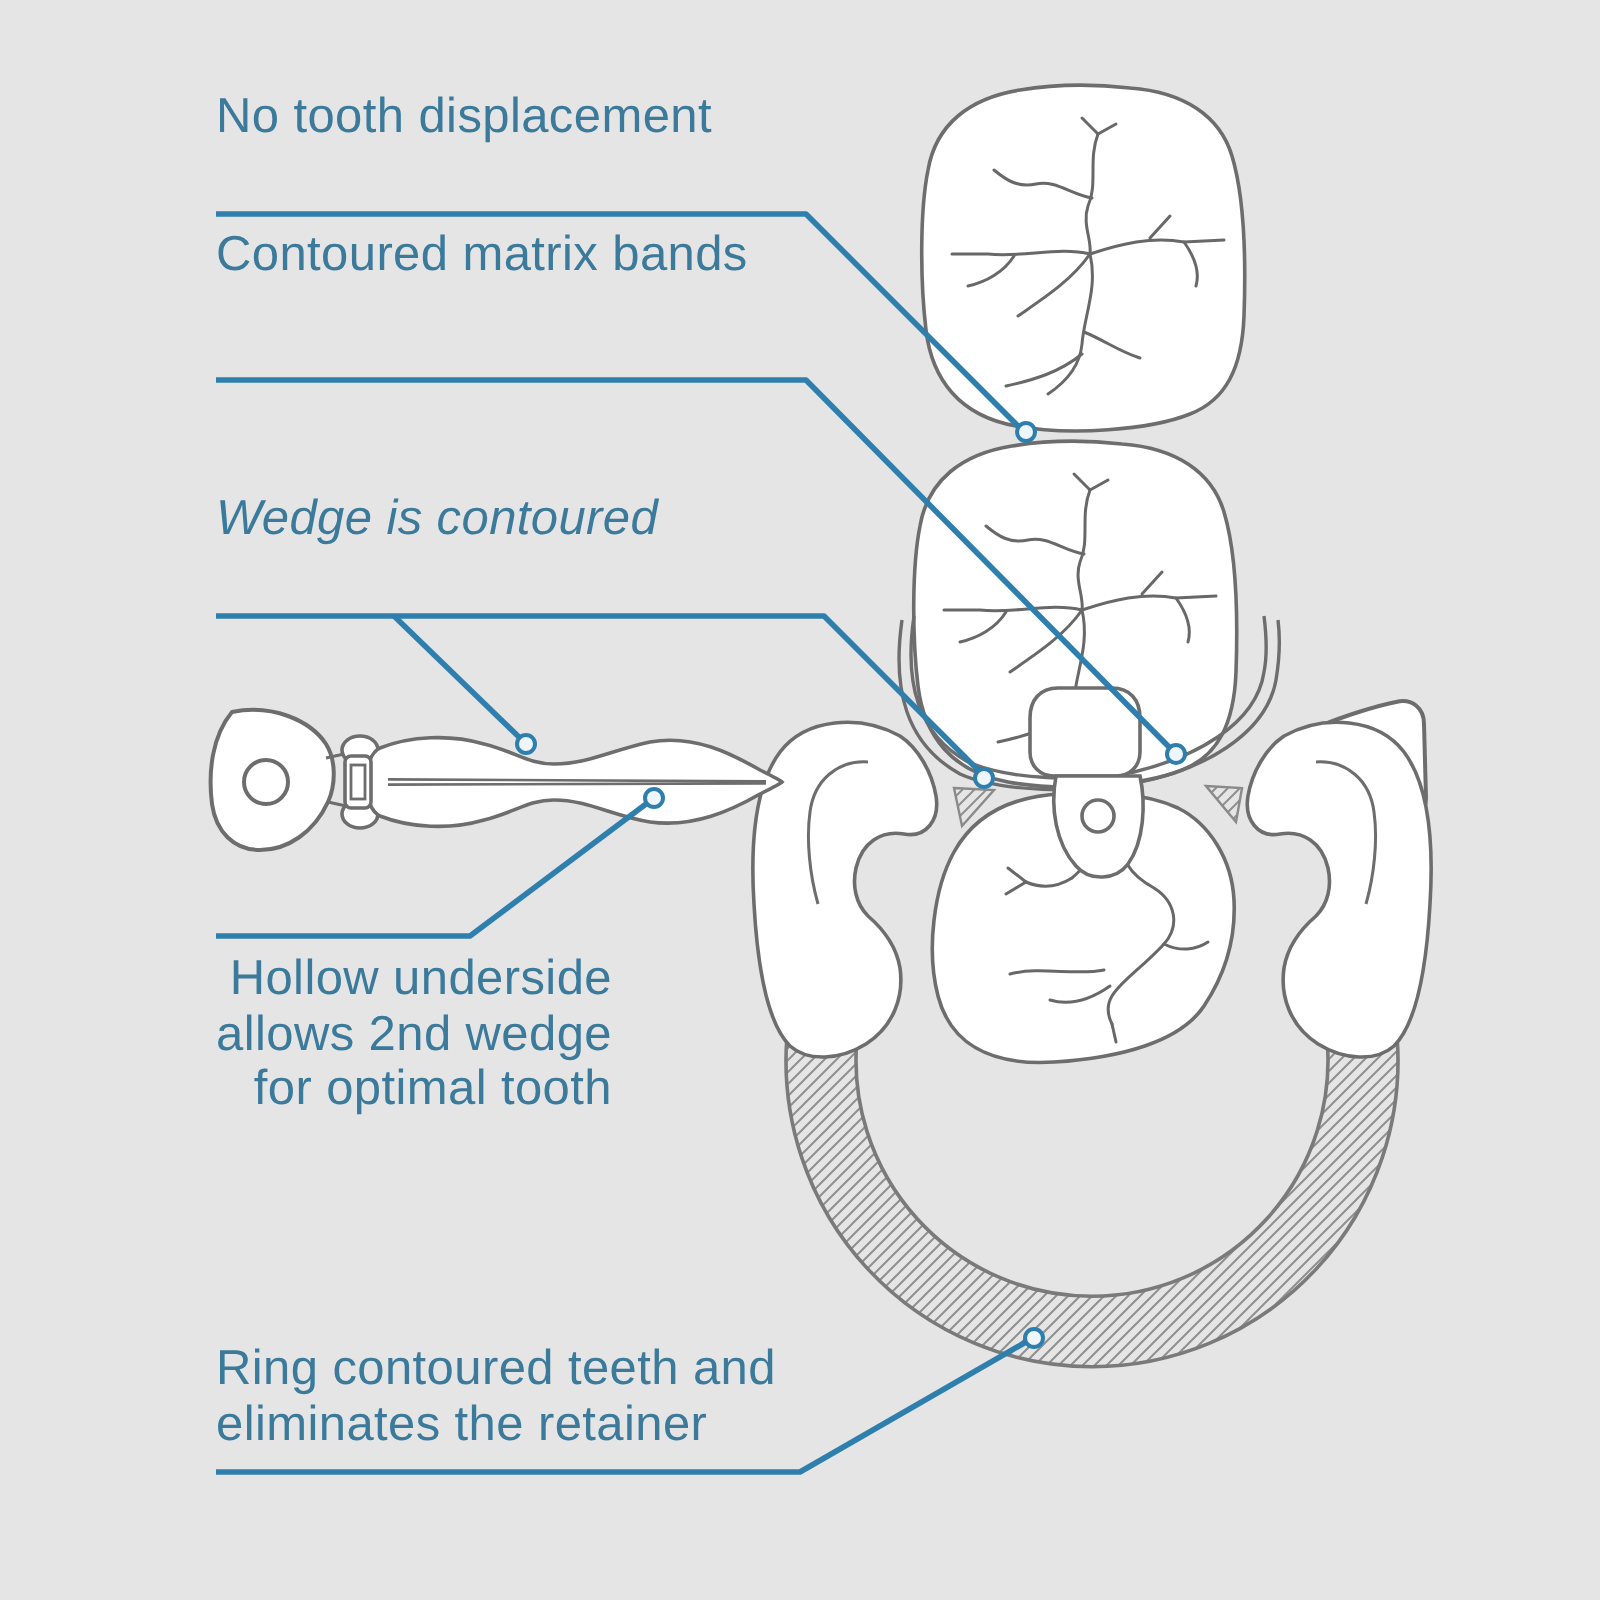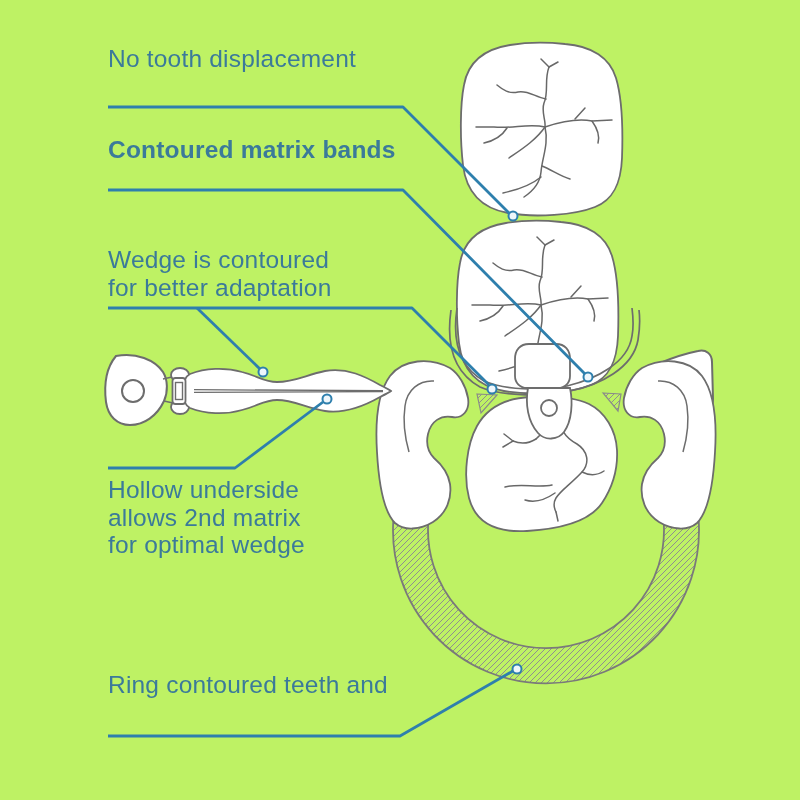--- a/index.html
+++ b/index.html
@@ -1,28 +1,28 @@
 <!DOCTYPE html>
 <html><head>
 <meta charset="utf-8">
 <style>
   html,body{margin:0;padding:0;background:#ffffff;}
   body{width:800px;height:800px;font-family:"Liberation Sans",sans-serif;}
-  .stage{position:relative;width:800px;height:800px;overflow:hidden;background:#bef264;}
+  .stage{position:relative;width:800px;height:800px;overflow:hidden;background:#e5e5e5;}
   .art{position:absolute;left:0;top:0;}
   .label{
     position:absolute;left:108px;
     color:#3b7a9a;font-size:24.5px;line-height:27.6px;
     letter-spacing:.2px;white-space:nowrap;
   }
   .label span{display:block;}
   .l1{top:45px;}
-  .l2{top:136px;font-weight:bold;}
-  .l3{top:246px;}
-  .l4{top:476px;}
+  .l2{top:114px;}
+  .l3{top:246px;font-style:italic;}
+  .l4{top:476px;text-align:right;}
   .l5{top:671px;}
 </style>
 </head>
 <body>
 
 <div class="stage">
 
   <svg class="art" width="800" height="800" viewBox="0 0 800 800">
     <defs>
       <pattern id="hatch" width="6" height="6" patternUnits="userSpaceOnUse">
@@ -167,26 +167,26 @@
   <div class="label l1">
     <span>No tooth displacement</span>
   </div>
 
   <div class="label l2">
     <span>Contoured matrix bands</span>
   </div>
 
   <div class="label l3">
     <span>Wedge is contoured</span>
-    <span>for better adaptation</span>
   </div>
 
   <div class="label l4">
     <span>Hollow underside</span>
-    <span>allows 2nd matrix</span>
-    <span>for optimal wedge</span>
+    <span>allows 2nd wedge</span>
+    <span>for optimal tooth</span>
   </div>
 
   <div class="label l5">
     <span>Ring contoured teeth and</span>
+    <span>eliminates the retainer</span>
   </div>
 
 </div>
 
 </body></html>

